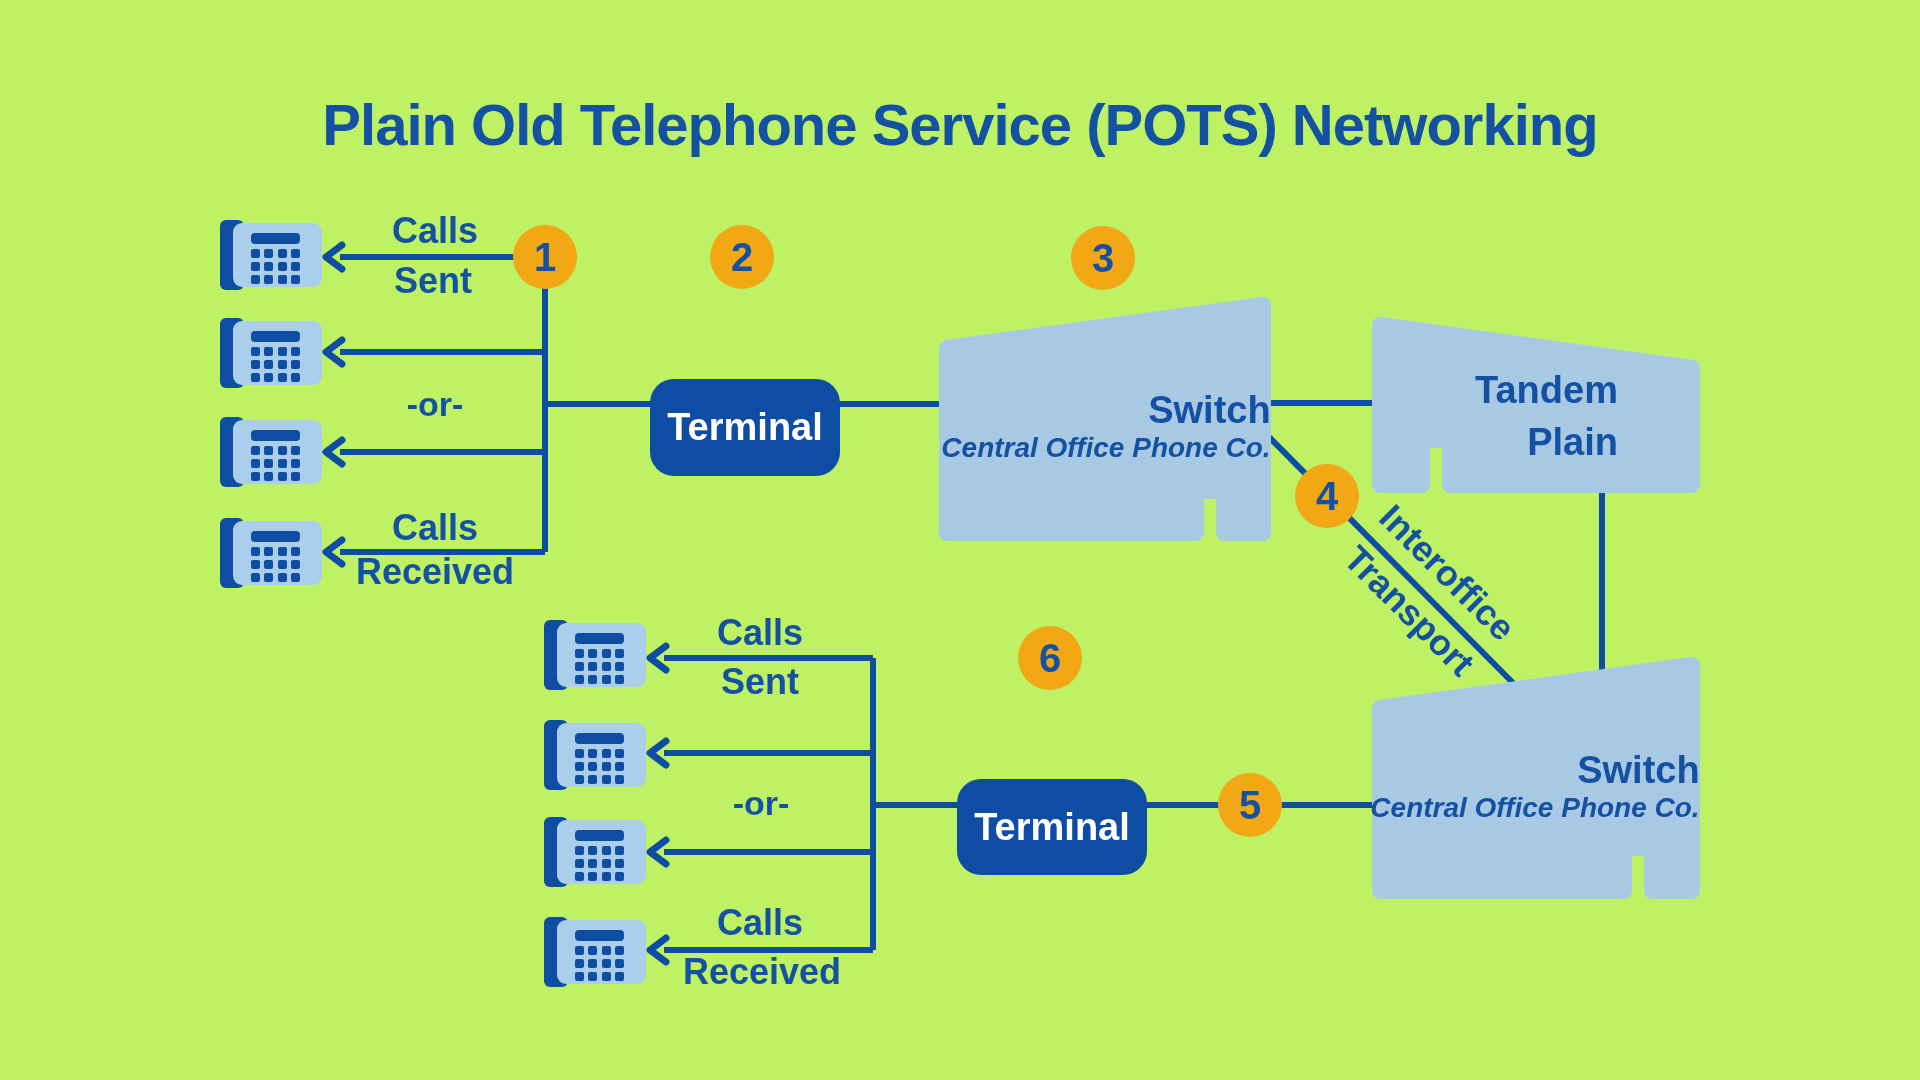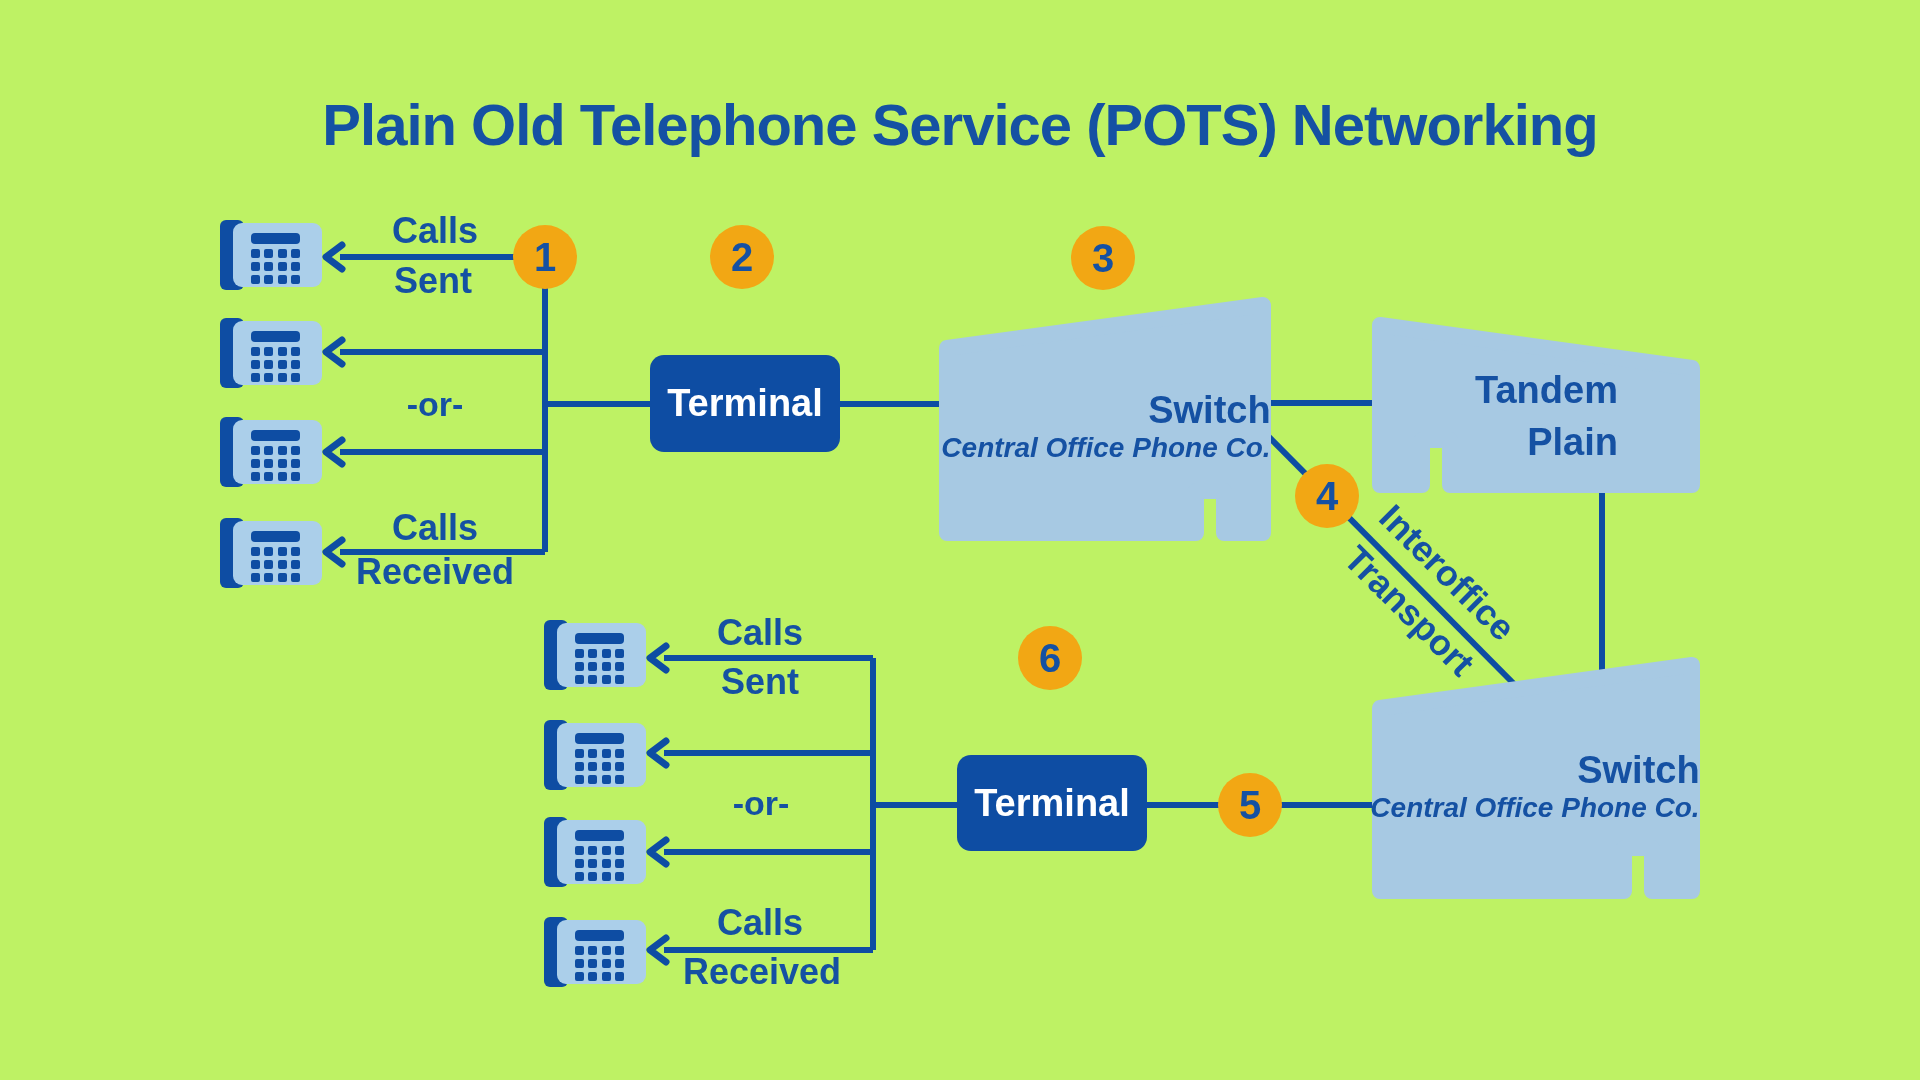--- a/index.html
+++ b/index.html
@@ -21,22 +21,22 @@
   .bldg{fill:var(--light-blue-building);stroke:var(--light-blue-building);stroke-width:16;stroke-linejoin:round;}
   .ph-dk{fill:var(--dark-blue);}
   .ph-lt{fill:var(--light-blue-phone);}
   .badge{position:absolute;width:64px;height:64px;border-radius:50%;background:var(--amber);
          color:var(--text-blue);display:flex;align-items:center;justify-content:center;
          font-size:40px;font-weight:700;transform:translate(-50%,-50%);}
   .lbl{position:absolute;transform:translate(-50%,-50%);color:var(--text-blue);
        font-weight:700;font-size:36px;white-space:nowrap;}
   .lbl.or{font-size:34px;}
   .terminal{position:absolute;width:190px;background:var(--dark-blue);color:var(--white);
-            border-radius:14px;display:flex;align-items:center;justify-content:center;
-            font-size:38px;font-weight:700;}
+            border-radius:24px;display:flex;align-items:center;justify-content:center;
+            font-size:38px;font-weight:700;margin-top:24px;}
   .node-label{position:absolute;transform:translate(-50%,-50%);text-align:right;
               color:var(--text-blue);white-space:nowrap;}
   .node-label .t{font-size:38px;font-weight:700;line-height:46px;}
   .node-label .t.tall{line-height:52px;margin-left:23px;}
   .node-label .sub{font-size:28px;font-weight:700;font-style:italic;line-height:30px;}
   .interoffice{position:absolute;left:1428px;top:592px;
                transform:translate(-50%,-50%) rotate(45deg);
                text-align:center;color:var(--text-blue);font-weight:700;
                font-size:36px;line-height:54px;white-space:nowrap;}
 </style>

